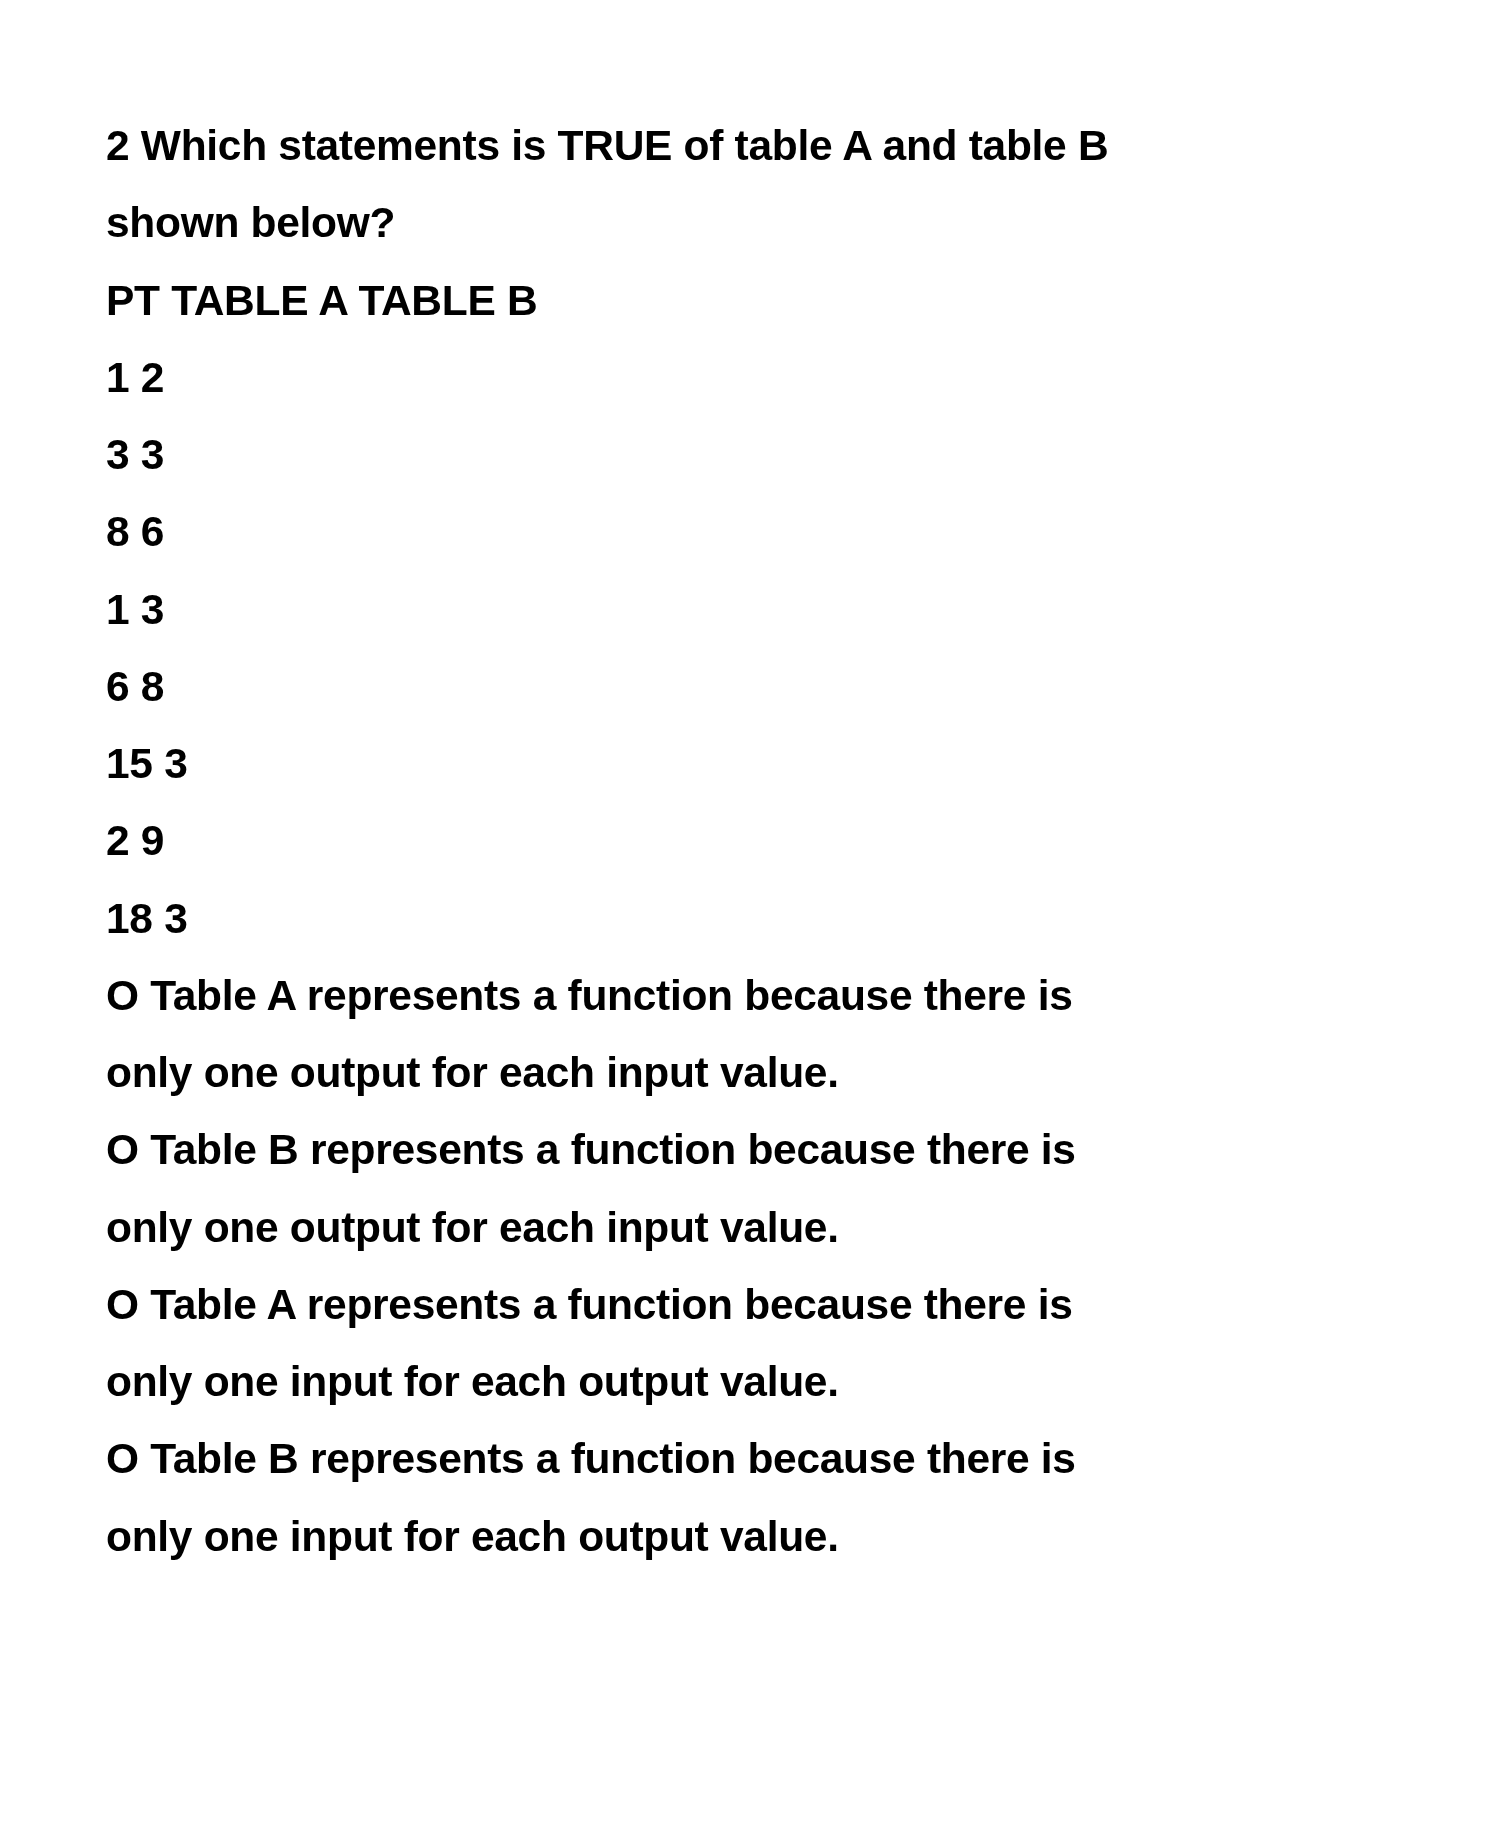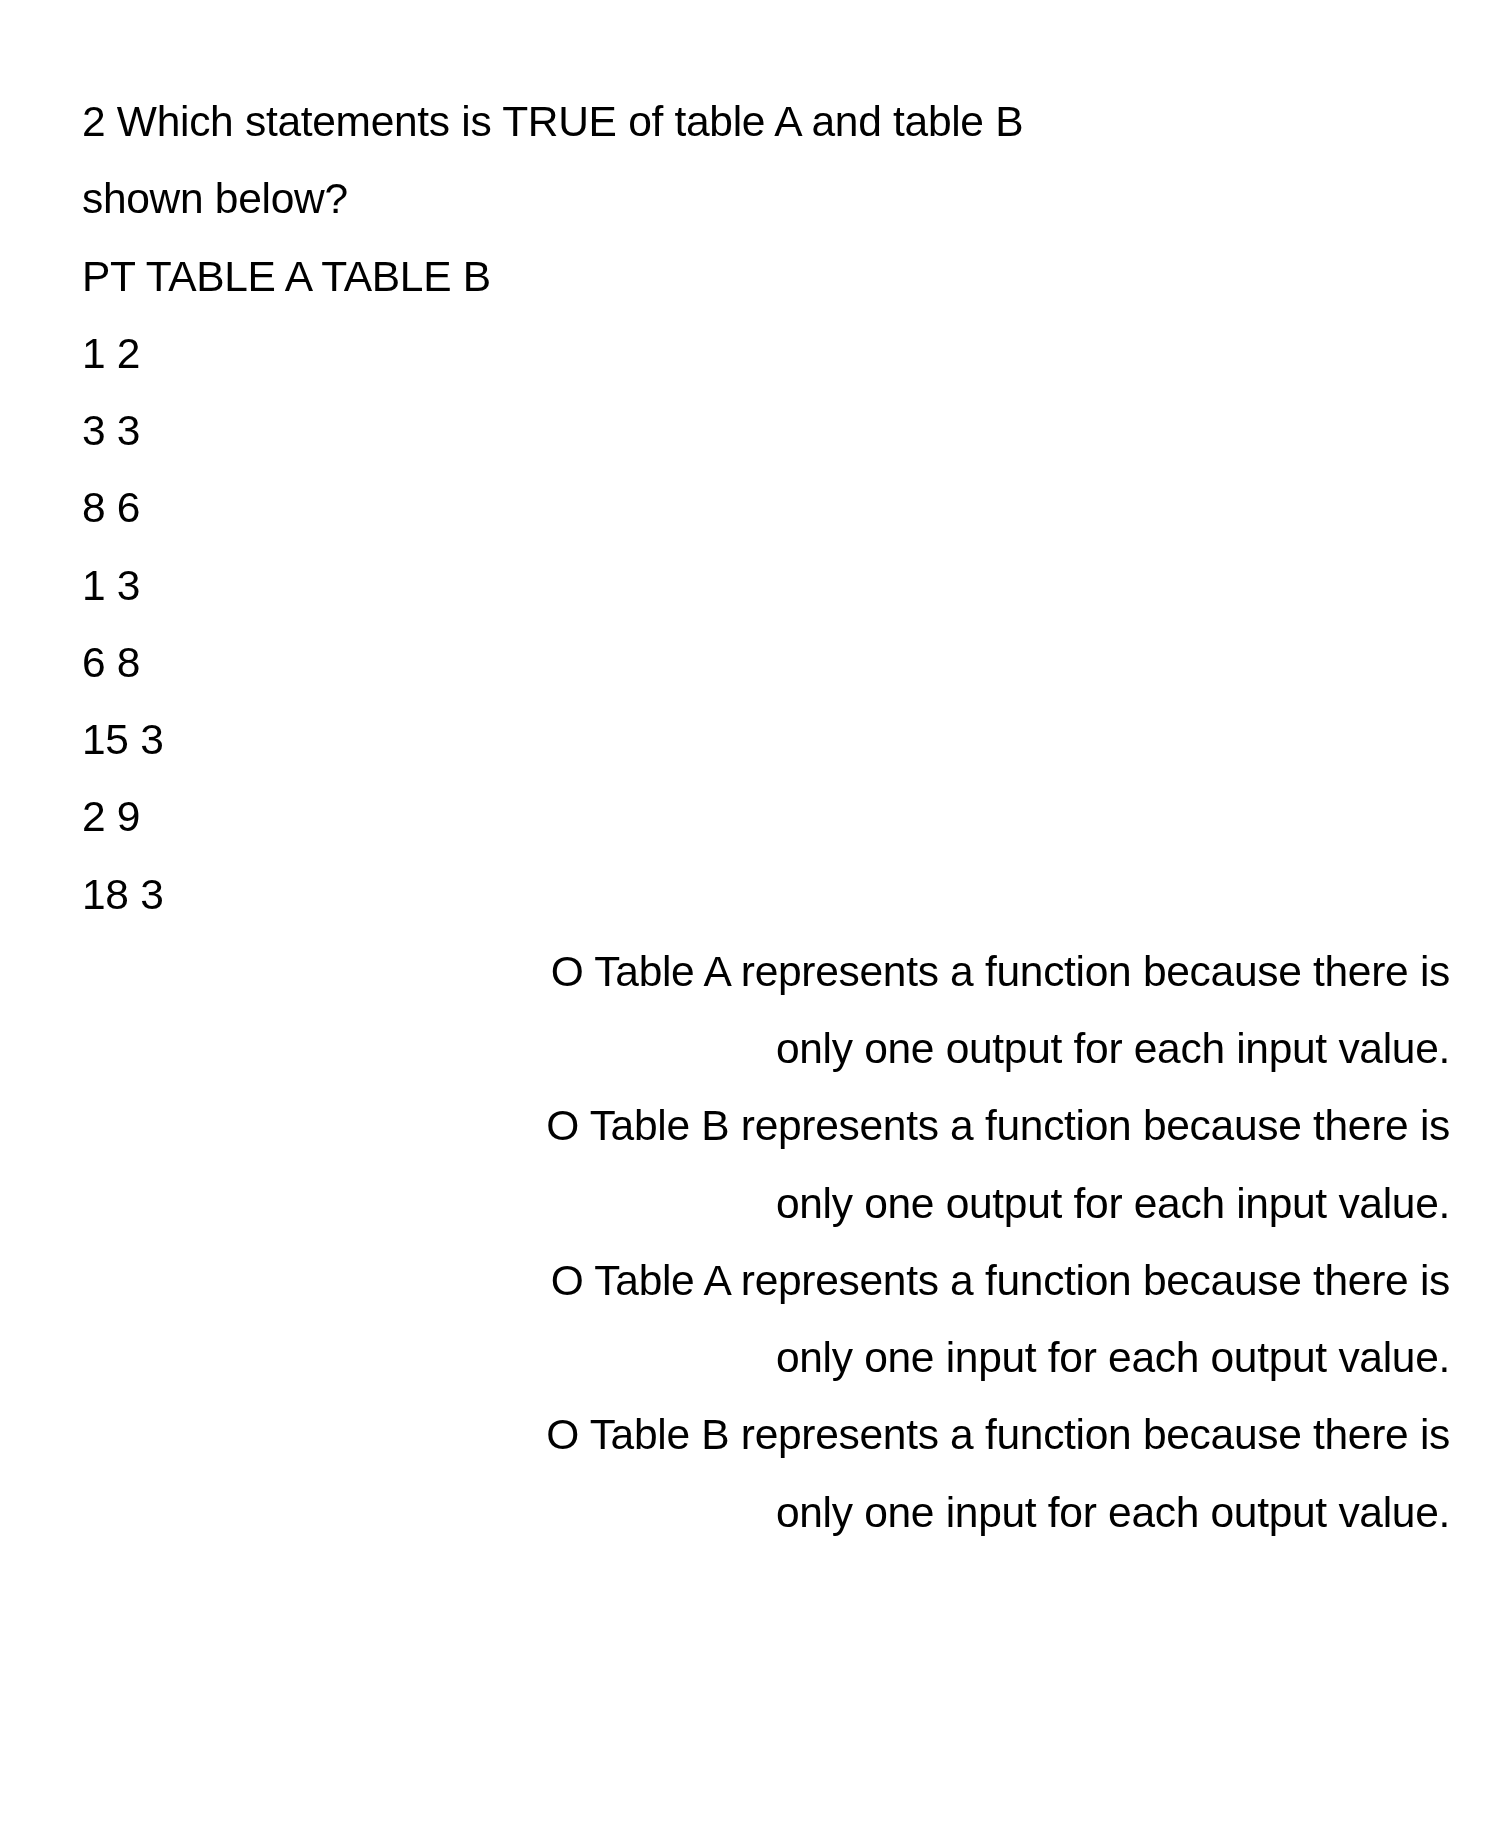--- a/index.html
+++ b/index.html
@@ -1,18 +1,19 @@
 <!DOCTYPE html>
 <html><head>
   <meta charset="utf-8">
   <style>
     * {
-      margin: 8px;
+      margin: 16px;
       padding: 0;
       box-sizing: border-box;
+      font-weight: bold;
     }
     body {
       background: #ffffff;
       font-family: -apple-system, BlinkMacSystemFont, "Segoe UI", Helvetica, Arial, sans-serif;
       width: 1500px;
       height: 1832px;
       padding: 70px 58px;
       color: #000000;
       font-size: 42.5px;
       line-height: 1.30;
@@ -23,21 +24,20 @@
       margin-bottom: 22px;
     }
     .table-header {
       margin-bottom: 22px;
     }
     .data-row {
       margin-bottom: 22px;
     }
     .option-line {
       margin-bottom: 22px;
-      text-align: right;
     }
   </style>
 </head>
 <body>
 
 <div class="question-line">2 Which statements is TRUE of table A and table B</div>
 <div class="question-line">shown below?</div>
 
 <div class="table-header">PT TABLE A TABLE B</div>
 

